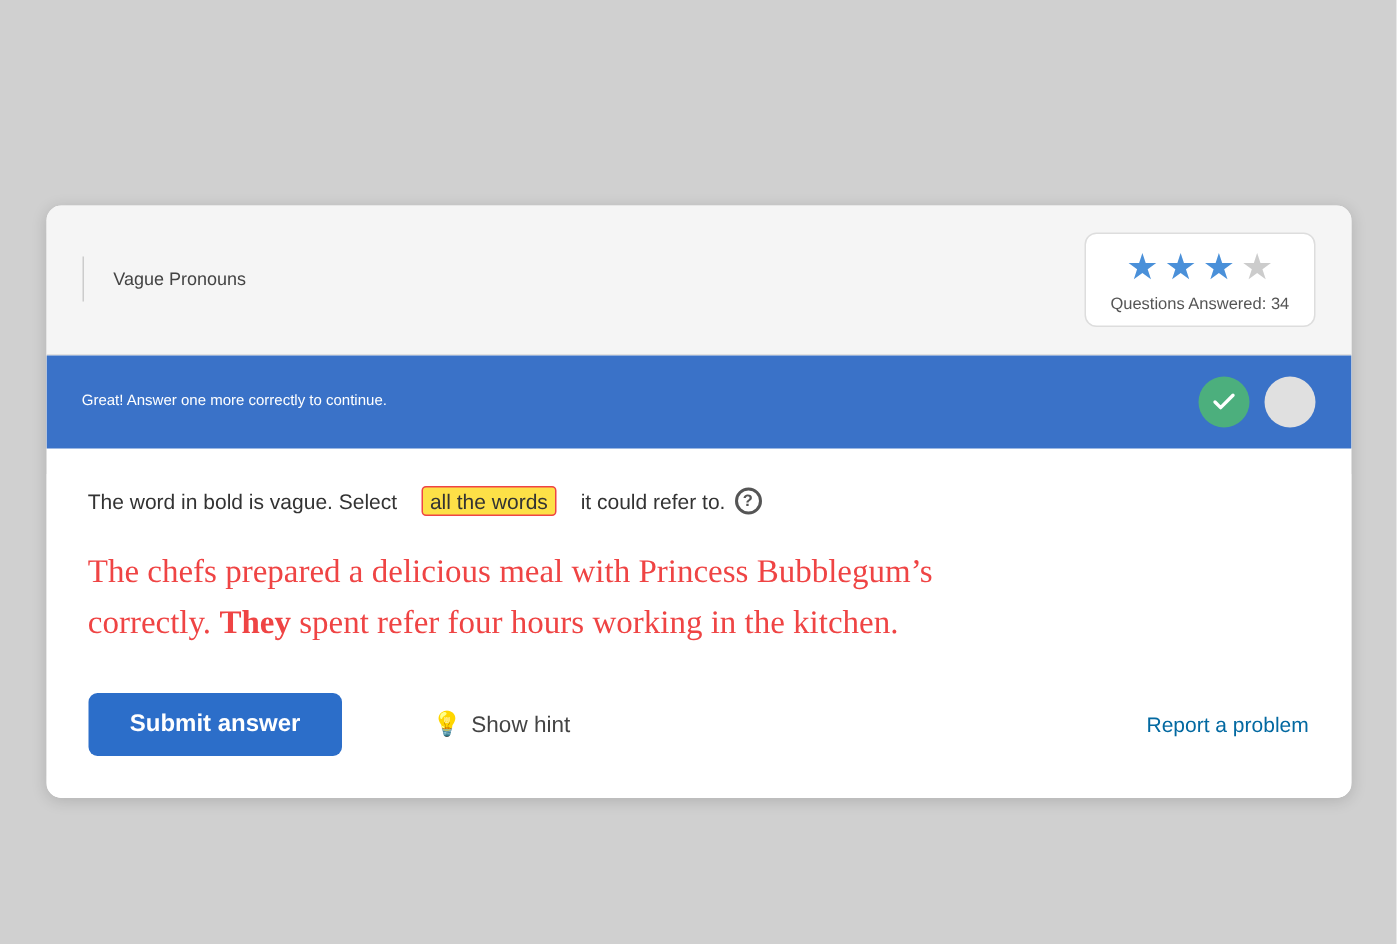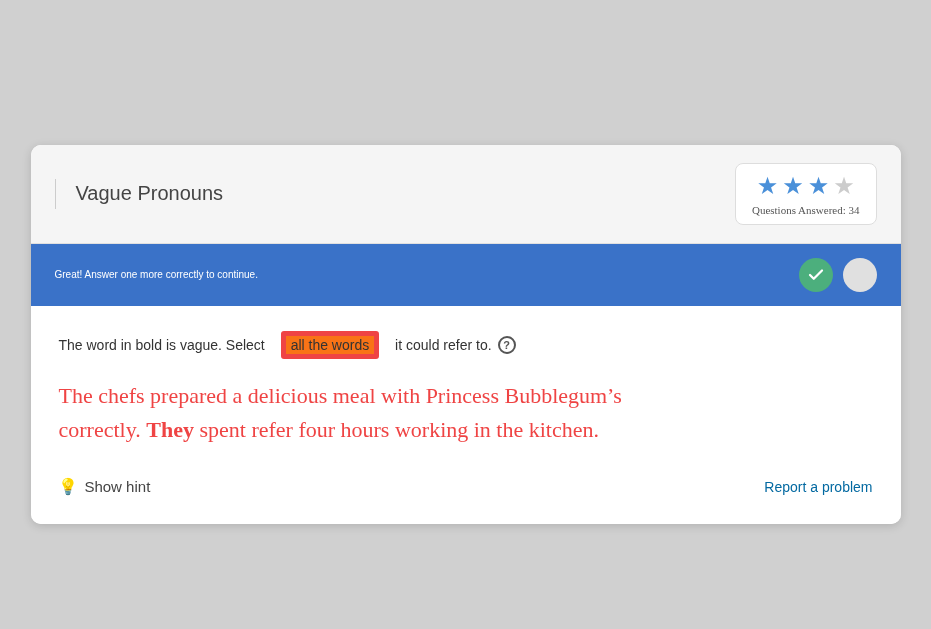--- a/index.html
+++ b/index.html
@@ -65,21 +65,21 @@
     }
 
     .divider-line {
       width: 1px;
       height: 30px;
       background: #ccc;
     }
 
     .topic-label {
       font-family: Arial, sans-serif;
-      font-size: 20px;
+      font-size: 12px;
       color: #444;
       font-weight: normal;
     }
 
     .header-right {
       display: flex;
       flex-direction: column;
       align-items: center;
       background: #fff;
       border: 1px solid #ddd;
@@ -99,21 +99,21 @@
 
     .star.filled {
       color: #4a90d9;
     }
 
     .star.empty {
       color: #ccc;
     }
 
     .questions-answered {
-      font-family: Liberation Serif, serif;
+      font-family: Liberation Sans, sans-serif;
       font-size: 11px;
       color: #555;
     }
 
     
     .banner {
       background-color: #3a72c8;
       padding: 14px 24px;
       display: flex;
       align-items: center;
@@ -165,22 +165,22 @@
       font-family: Arial, sans-serif;
       font-size: 14px;
       color: #333;
       margin-bottom: 20px;
       display: flex;
       align-items: center;
       gap: 6px;
     }
 
     .highlight-box {
-      background-color: #f97316;
-      border: 5px solid #ef4444;
+      background-color: #fde047;
+      border: 1px solid #ef4444;
       border-radius: 3px;
       padding: 1px 5px;
       display: inline;
     }
 
     .info-icon {
       display: inline-flex;
       align-items: center;
       justify-content: center;
       width: 18px;
@@ -295,20 +295,21 @@
         <span>The word in bold is vague. Select</span>&nbsp;<span class="highlight-box">all the words</span>&nbsp;<span>it could refer to.</span>
         <span class="info-icon">?</span>
       </div>
 
       <div class="sentence-block">
         <span>The chefs prepared a delicious meal with Princess Bubblegum’s</span><br>
         <span>correctly.</span> <span class="bold-word">They</span> <span>spent refer four hours working in the kitchen.</span>
       </div>
 
       <div class="actions">
+        <button class="submit-btn">Submit answer</button>
         <button class="show-hint-btn">
           <span class="hint-icon">💡</span>
           <span>Show hint</span>
         </button>
         <a class="report-link">Report a problem</a>
       </div>
     </div>
 
   </div>
 </div>

